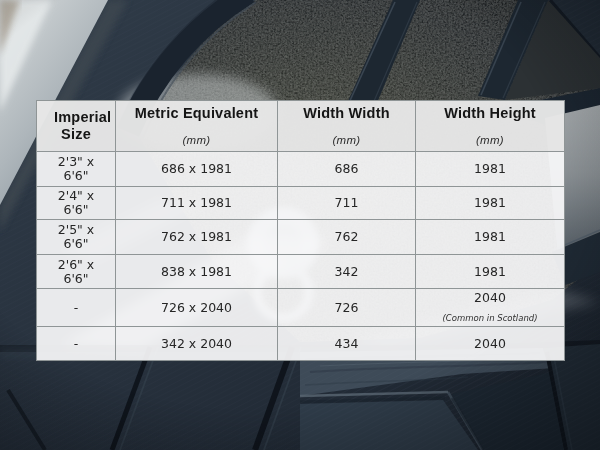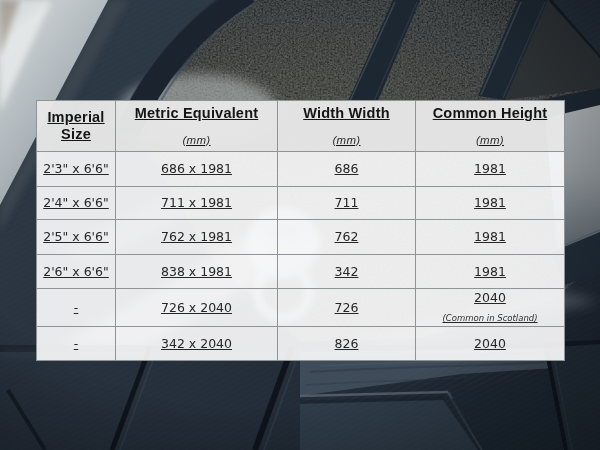--- a/index.html
+++ b/index.html
@@ -8,22 +8,21 @@
     font-family:"Liberation Sans",sans-serif;
   }
   .bg-svg{position:absolute;inset:0;display:block;}
   table.size-table{
     position:absolute;left:36px;top:100px;width:528px;
     border-collapse:collapse;table-layout:fixed;
   }
   .size-table th,.size-table td{
     border:1px solid var(--grid-line,#8f9596);
     text-align:center;vertical-align:middle;
-    padding:1px 3px;
-    text-decoration:underline;
+    padding:1px 17px;
   }
   .size-table th{
     background:var(--header-bg,rgba(231,231,231,0.97));
     color:var(--header-text,#151515);
     font-size:14.5px;font-weight:bold;line-height:1.15;height:48px;
     letter-spacing:.2px;
   }
   .size-table td{
     background:var(--body-bg,rgba(250,250,251,0.92));
     color:var(--body-text,#262626);
@@ -214,21 +213,21 @@
         </th>
         <th>
           <span>Metric Equivalent</span>
           <span class="unit">(mm)</span>
         </th>
         <th>
           <span>Width Width</span>
           <span class="unit">(mm)</span>
         </th>
         <th>
-          <span>Common Height</span>
+          <span>Width Height</span>
           <span class="unit">(mm)</span>
         </th>
       </tr>
     </thead>
     <tbody>
       <tr>
         <td>2'3" x 6'6"</td>
         <td>686 x 1981</td>
         <td>686</td>
         <td>
@@ -268,21 +267,21 @@
         <td>726 x 2040</td>
         <td>726</td>
         <td>
           <span>2040</span>
           <span class="note">(Common in Scotland)</span>
         </td>
       </tr>
       <tr>
         <td>-</td>
         <td>342 x 2040</td>
-        <td>826</td>
+        <td>434</td>
         <td>
           <span>2040</span>
           
         </td>
       </tr>
     </tbody>
   </table>
 </div>
 
 </body></html>

